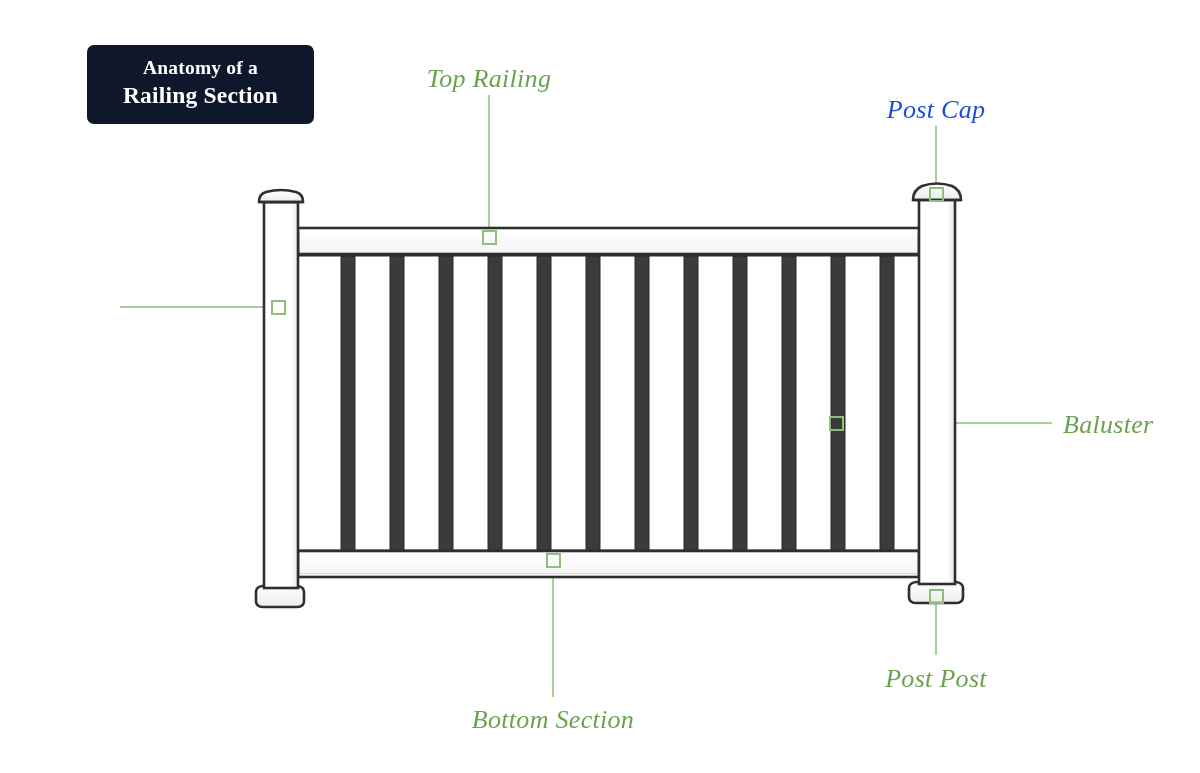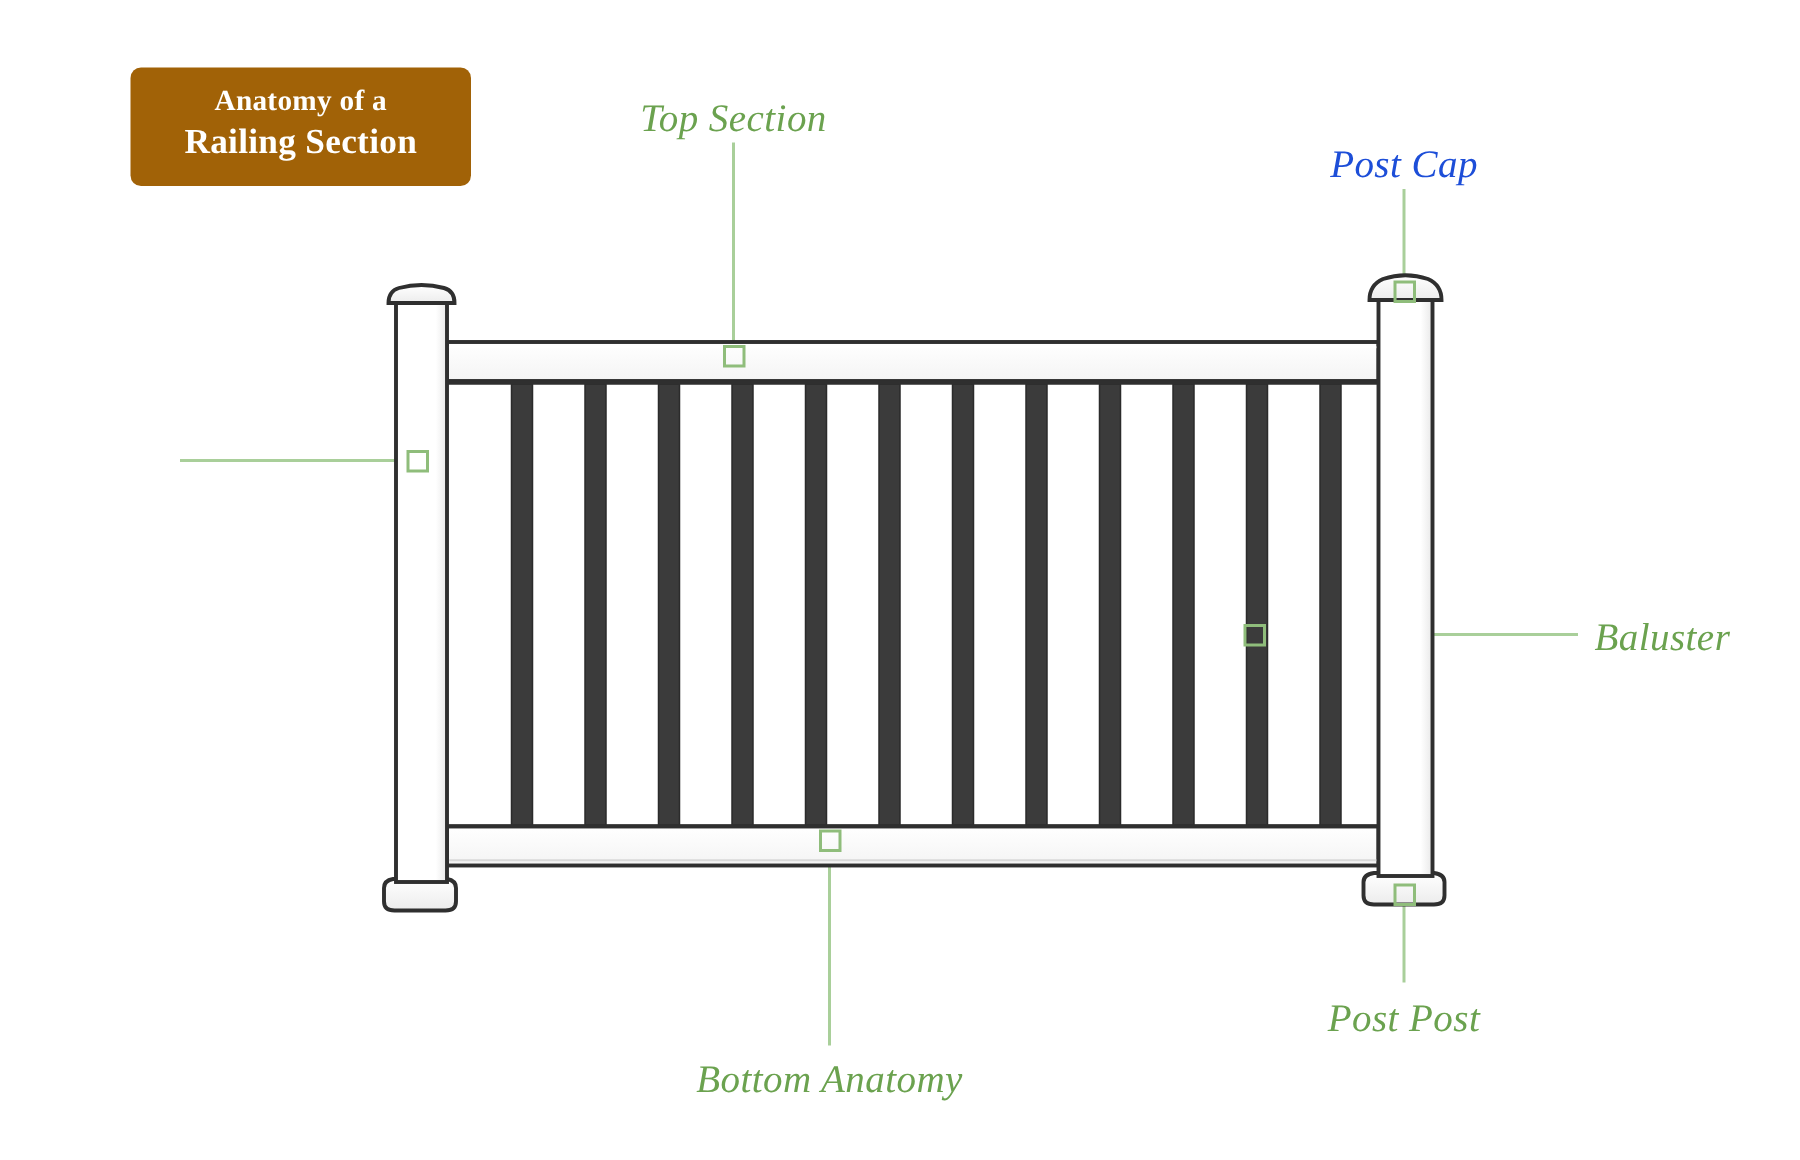--- a/index.html
+++ b/index.html
@@ -161,29 +161,29 @@
     <g fill="none" stroke="#8fbd7b" stroke-width="2">
       <rect x="483" y="231" width="13" height="13"></rect>
       <rect x="930" y="188" width="13" height="13"></rect>
       <rect x="272" y="301" width="13" height="13"></rect>
       <rect x="830" y="417" width="13" height="13"></rect>
       <rect x="930" y="590" width="13" height="13"></rect>
       <rect x="547" y="554" width="13" height="13"></rect>
     </g>
   </svg>
 
-  <div class="title-badge" id="title-badge" style="background: #a16207;">
+  <div class="title-badge" id="title-badge" style="background: #0f172a;">
     <div class="title-line1" style="color: rgb(255, 255, 255);">Anatomy of a</div>
     <div class="title-line2" style="color: rgb(255, 255, 255);">Railing Section</div>
   </div>
 
-  <div class="callout center-align" style="left: 339px; top: 62px; width: 300px; color: rgb(107, 162, 79);">Top Section</div>
+  <div class="callout center-align" style="left: 339px; top: 62px; width: 300px; color: rgb(107, 162, 79);">Top Railing</div>
 
   <div class="callout center-align" style="left: 836px; top: 93px; width: 200px; color: #1d4ed8;">Post Cap</div>
 
 
   <div class="callout left-align" style="left: 1063px; top: 408px; width: 200px; color: rgb(107, 162, 79);">Baluster</div>
 
   <div class="callout center-align" style="left: 836px; top: 662px; width: 200px; color: rgb(107, 162, 79);">Post Post</div>
 
-  <div class="callout center-align" style="left: 403px; top: 703px; width: 300px; color: rgb(107, 162, 79);">Bottom Anatomy</div>
+  <div class="callout center-align" style="left: 403px; top: 703px; width: 300px; color: rgb(107, 162, 79);">Bottom Section</div>
 
 </div>
 
 </body></html>

